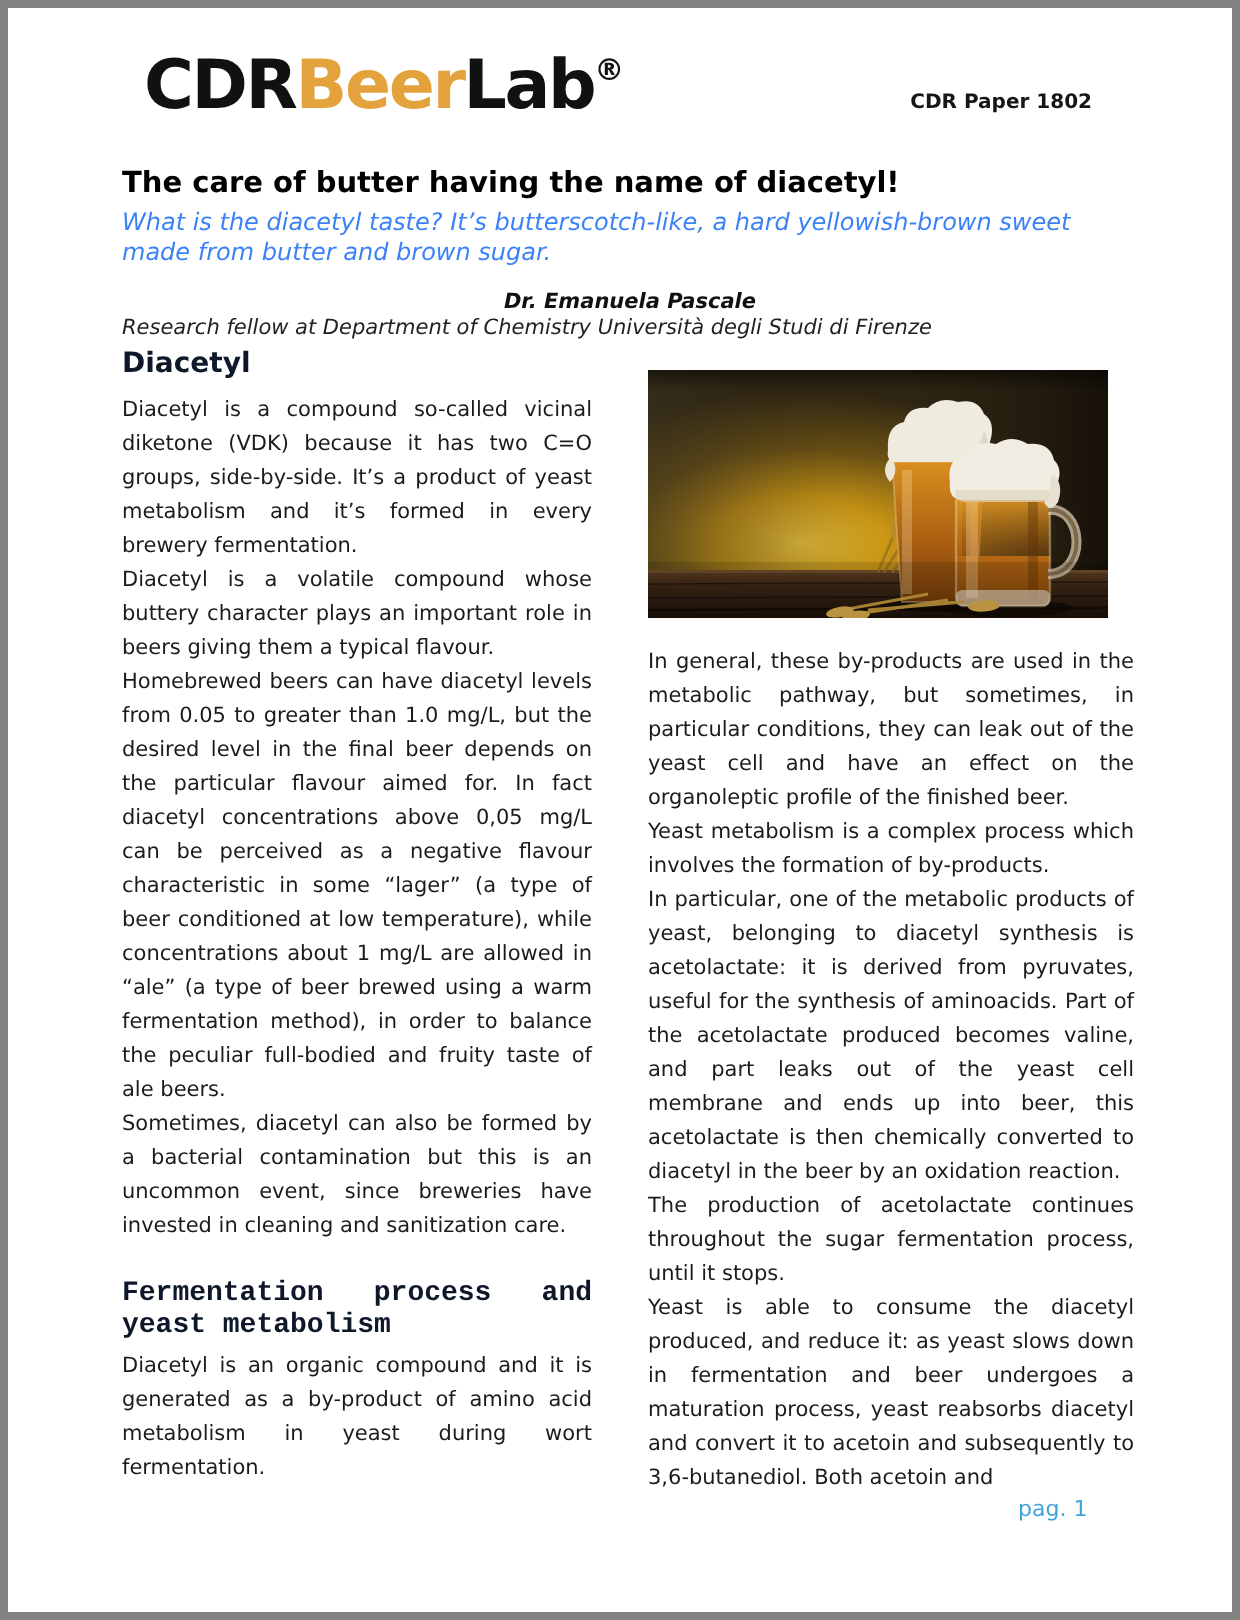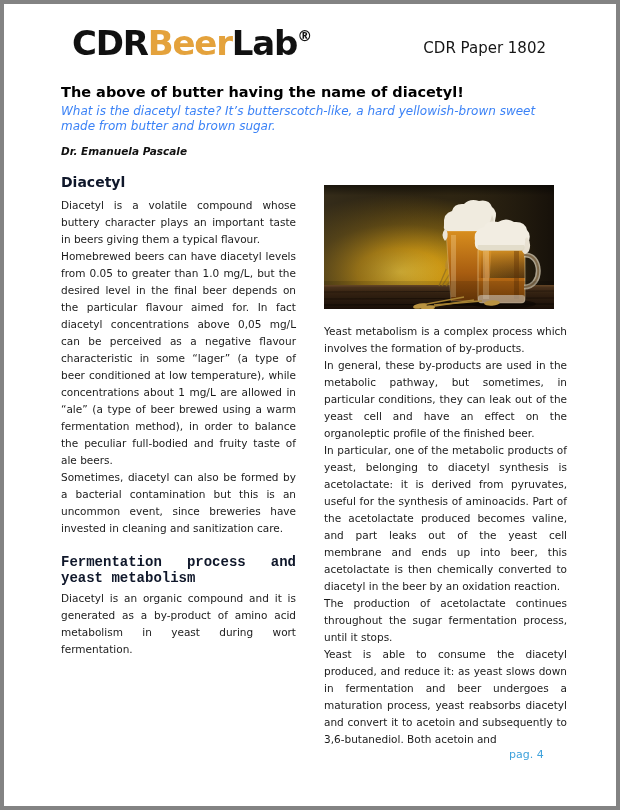--- a/index.html
+++ b/index.html
@@ -6,26 +6,26 @@
   .frame{
     box-sizing:border-box;width:620px;height:810px;
     border:4px solid #838383;background:#ffffff;position:relative;
     font-family:"DejaVu Sans", sans-serif;color:#1b1b1b;overflow:hidden;
   }
   
   .header{position:absolute;left:68px;top:22px;right:70px;display:flex;justify-content:space-between;align-items:flex-end;}
   .logo{font-weight:bold;font-size:34px;letter-spacing:-1.2px;line-height:1;color:#111;white-space:nowrap;}
   .logo .beer{color:#E4A23C;}
   .logo .reg{font-size:15px;vertical-align:14px;letter-spacing:0;}
-  .paper-ref{font-size:15px;font-weight:normal;color:#161616;padding-bottom:3px;white-space:nowrap;}
+  .paper-ref{font-size:10px;font-weight:bold;color:#161616;padding-bottom:3px;white-space:nowrap;}
   
   .title-block{position:absolute;left:57px;top:80px;width:508px;}
   .doc-title{font-size:14.5px;font-weight:bold;margin:0;color:#000;line-height:1.2;}
   .doc-subtitle{font-style:italic;font-size:12px;line-height:14.5px;margin:3px 0 0 0;color:#3b82f6;}
-  .doc-author{font-size:10.5px;font-weight:bold;font-style:italic;margin:12px 0 0 0;color:#111;}
+  .doc-author{font-size:10.5px;font-weight:bold;font-style:italic;margin:12px 0 0 0;color:#111;text-align:center;}
   .doc-affiliation{font-size:10.5px;font-style:italic;margin:1px 0 0 0;color:#222;}
   
   .columns{position:absolute;left:57px;top:170px;width:506px;display:flex;gap:28px;}
   .col-left{width:235px;}
   .col-right{width:243px;}
   h2{font-size:14px;font-weight:bold;color:#0f172a;margin:0 0 7px 0;line-height:1.15;}
   h2.justify{text-align:justify;font-family:Liberation Mono, monospace;}
   h2.second{margin-top:17px;margin-bottom:4px;}
   .col-left p,.col-right p{margin:0;font-size:10.5px;line-height:17px;text-align:justify;color:#1b1b1b;}
   .photo{width:230px;height:124px;margin:11px 0 14px 0;display:block;}
@@ -36,30 +36,32 @@
 <body>
 
 <div class="frame">
 
   <div class="header">
     <div class="logo"><span>CDR</span><span class="beer">Beer</span><span>Lab</span><span class="reg">®</span></div>
     <div class="paper-ref">CDR Paper 1802</div>
   </div>
 
   <div class="title-block">
-    <h1 class="doc-title">The above of butter having the name of diacetyl!</h1>
+    <h1 class="doc-title">The care of butter having the name of diacetyl!</h1>
     <p class="doc-subtitle">What is the diacetyl taste? It’s butterscotch-like, a hard yellowish-brown sweet made from butter and brown sugar.</p>
     <p class="doc-author">Dr. Emanuela Pascale</p>
+    <p class="doc-affiliation">Research fellow at Department of Chemistry Università degli Studi di Firenze</p>
   </div>
 
   <div class="columns">
 
     <div class="col-left">
       <h2>Diacetyl</h2>
-      <p>Diacetyl is a volatile compound whose buttery character plays an important taste in beers giving them a typical flavour.</p>
+      <p>Diacetyl is a compound so-called vicinal diketone (VDK) because it has two C=O groups, side-by-side. It’s a product of yeast metabolism and it’s formed in every brewery fermentation.</p>
+      <p>Diacetyl is a volatile compound whose buttery character plays an important role in beers giving them a typical flavour.</p>
       <p>Homebrewed beers can have diacetyl levels from 0.05 to greater than 1.0 mg/L, but the desired level in the final beer depends on the particular flavour aimed for. In fact diacetyl concentrations above 0,05 mg/L can be perceived as a negative flavour characteristic in some “lager” (a type of beer conditioned at low temperature), while concentrations about 1 mg/L are allowed in “ale” (a type of beer brewed using a warm fermentation method), in order to balance the peculiar full-bodied and fruity taste of ale beers.</p>
       <p>Sometimes, diacetyl can also be formed by a bacterial contamination but this is an uncommon event, since breweries have invested in cleaning and sanitization care.</p>
       <h2 class="justify second">Fermentation process and yeast metabolism</h2>
       <p>Diacetyl is an organic compound and it is generated as a by-product of amino acid metabolism in yeast during wort fermentation.</p>
     </div>
 
     <div class="col-right">
       <svg class="photo" viewBox="0 0 230 124" xmlns="http://www.w3.org/2000/svg" preserveAspectRatio="none">
         <defs>
           <radialGradient id="glow" cx="0.33" cy="0.70" r="0.62">
@@ -146,24 +148,24 @@
           <line x1="98" y1="123" x2="150" y2="115"></line>
           <line x1="110" y1="120" x2="158" y2="116"></line>
         </g>
         <g fill="#d4a84a">
           <ellipse cx="96" cy="121" rx="7" ry="2.6" transform="rotate(-10 96 121)"></ellipse>
           <ellipse cx="104" cy="123" rx="7" ry="2.6" transform="rotate(-8 104 123)"></ellipse>
           <ellipse cx="168" cy="118" rx="8" ry="2.8" transform="rotate(-4 168 118)"></ellipse>
         </g>
         <rect x="0" y="96" width="230" height="28" fill="#000" opacity="0.12"></rect>
       </svg>
+      <p>In general, these by-products are used in the metabolic pathway, but sometimes, in particular conditions, they can leak out of the yeast cell and have an effect on the organoleptic profile of the finished beer.</p>
       <p>Yeast metabolism is a complex process which involves the formation of by-products.</p>
-      <p>In general, these by-products are used in the metabolic pathway, but sometimes, in particular conditions, they can leak out of the yeast cell and have an effect on the organoleptic profile of the finished beer.</p>
       <p>In particular, one of the metabolic products of yeast, belonging to diacetyl synthesis is acetolactate: it is derived from pyruvates, useful for the synthesis of aminoacids. Part of the acetolactate produced becomes valine, and part leaks out of the yeast cell membrane and ends up into beer, this acetolactate is then chemically converted to diacetyl in the beer by an oxidation reaction.</p>
       <p>The production of acetolactate continues throughout the sugar fermentation process, until it stops.</p>
       <p>Yeast is able to consume the diacetyl produced, and reduce it: as yeast slows down in fermentation and beer undergoes a maturation process, yeast reabsorbs diacetyl and convert it to acetoin and subsequently to 3,6-butanediol. Both acetoin and</p>
     </div>
 
   </div>
 
-  <div class="page-num">pag. 4</div>
+  <div class="page-num">pag. 1</div>
 
 </div>
 
 </body></html>

